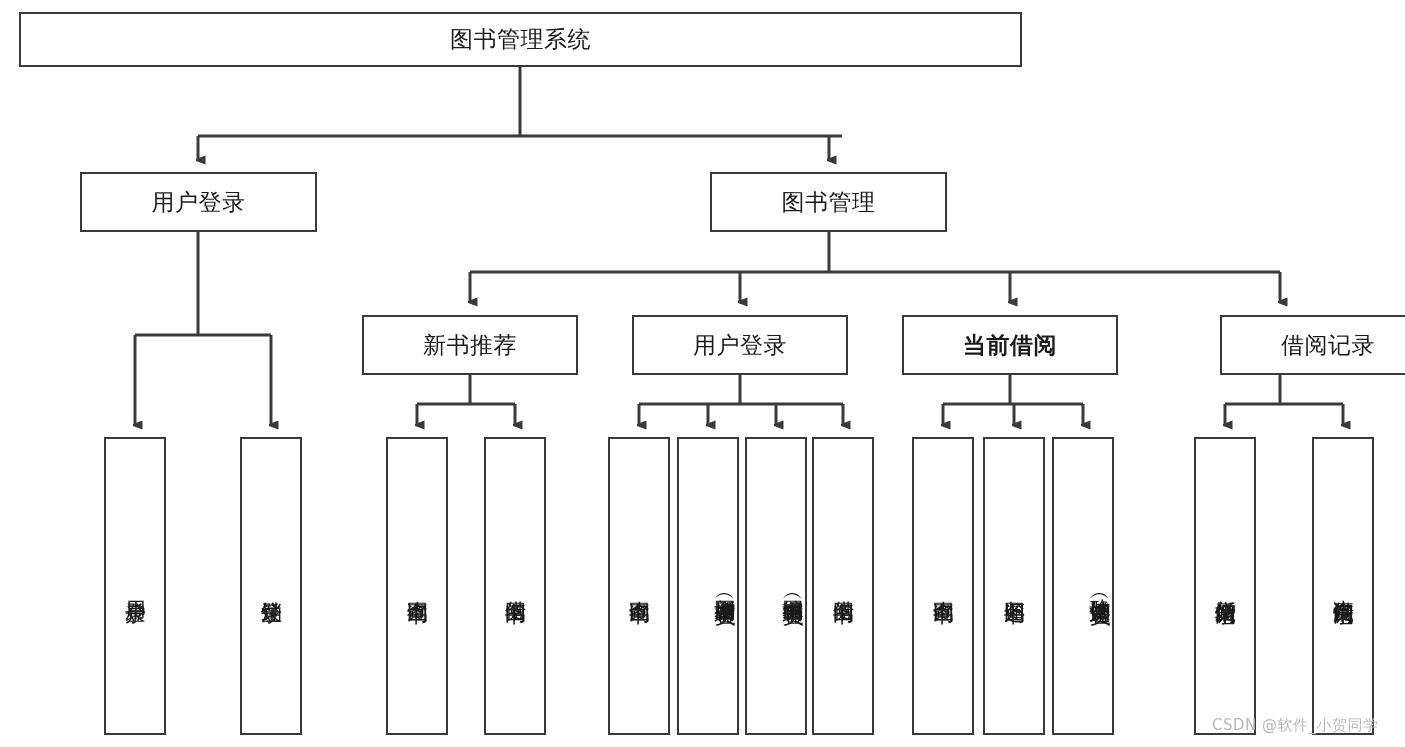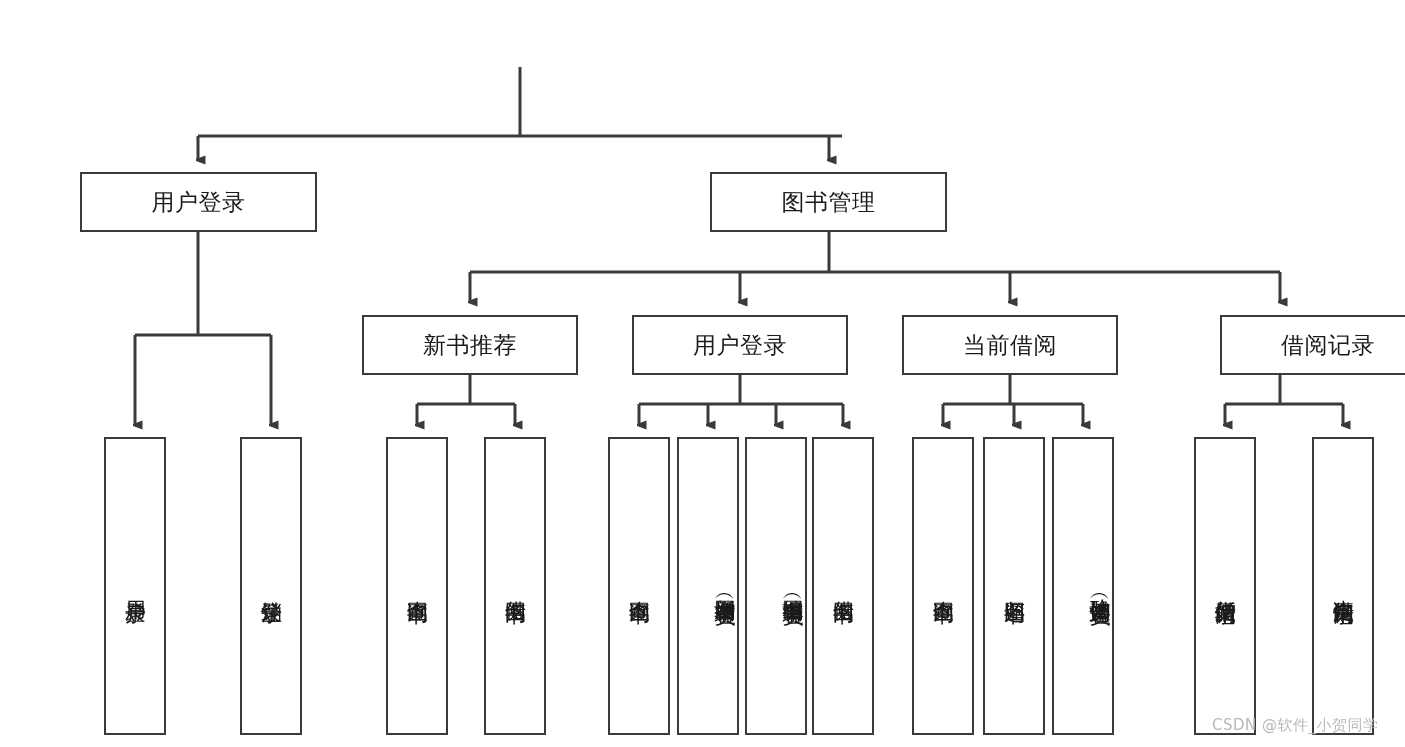--- a/index.html
+++ b/index.html
@@ -113,27 +113,28 @@
       <path d="M 1014 404 L 1014 425" marker-end="url(#arrowhead)"></path>
       <path d="M 1083 404 L 1083 425" marker-end="url(#arrowhead)"></path>
 
       <path d="M 1280 375 L 1280 404"></path>
       <path d="M 1225 404 L 1343 404"></path>
       <path d="M 1225 404 L 1225 425" marker-end="url(#arrowhead)"></path>
       <path d="M 1343 404 L 1343 425" marker-end="url(#arrowhead)"></path>
     </g>
   </svg>
 
+  <div class="node node-h" style="left: 19px; top: 12px; width: 1003px; height: 55px; border-color: rgb(58, 58, 58); background: rgb(255, 255, 255); color: rgb(26, 26, 26);">图书管理系统</div>
 
   <div class="node node-h" style="left: 80px; top: 172px; width: 237px; height: 60px; border-color: rgb(58, 58, 58); background: rgb(255, 255, 255); color: rgb(26, 26, 26);">用户登录</div>
   <div class="node node-h" style="left: 710px; top: 172px; width: 237px; height: 60px; border-color: rgb(58, 58, 58); background: rgb(255, 255, 255); color: rgb(26, 26, 26);">图书管理</div>
 
   <div class="node node-h" style="left: 362px; top: 315px; width: 216px; height: 60px; border-color: rgb(58, 58, 58); background: rgb(255, 255, 255); color: rgb(26, 26, 26);">新书推荐</div>
   <div class="node node-h" style="left: 632px; top: 315px; width: 216px; height: 60px; border-color: rgb(58, 58, 58); background: rgb(255, 255, 255); color: rgb(26, 26, 26);">用户登录</div>
-  <div class="node node-h" style="left: 902px; top: 315px; width: 216px; height: 60px; border-color: rgb(58, 58, 58); background: rgb(255, 255, 255); color: rgb(26, 26, 26);">当前借阅</div>
+  <div class="node node-h" style="left: 902px; top: 315px; width: 216px; height: 60px; border-color: rgb(58, 58, 58); background: rgb(255, 255, 255); color: rgb(26, 26, 26); font-weight: bold;">当前借阅</div>
   <div class="node node-h" style="left: 1172px; top: 315px; width: 216px; height: 60px; border-color: rgb(58, 58, 58); background: rgb(255, 255, 255); color: rgb(26, 26, 26); margin-left: 48px;">借阅记录</div>
 
   <div class="node node-v v-center" style="left: 104px; top: 437px; width: 62px; height: 298px; border-color: rgb(58, 58, 58); background: rgb(255, 255, 255); color: rgb(26, 26, 26);">用户登录</div>
   <div class="node node-v v-center" style="left: 240px; top: 437px; width: 62px; height: 298px; border-color: rgb(58, 58, 58); background: rgb(255, 255, 255); color: rgb(26, 26, 26);">注销登录</div>
   <div class="node node-v v-center" style="left: 386px; top: 437px; width: 62px; height: 298px; border-color: rgb(58, 58, 58); background: rgb(255, 255, 255); color: rgb(26, 26, 26);">查询图书</div>
   <div class="node node-v v-center" style="left: 484px; top: 437px; width: 62px; height: 298px; border-color: rgb(58, 58, 58); background: rgb(255, 255, 255); color: rgb(26, 26, 26);">借阅图书</div>
   <div class="node node-v v-center" style="left: 608px; top: 437px; width: 62px; height: 298px; border-color: rgb(58, 58, 58); background: rgb(255, 255, 255); color: rgb(26, 26, 26);">查询图书</div>
   <div class="node node-v" style="left: 677px; top: 437px; width: 62px; height: 298px; border-color: rgb(58, 58, 58); background: rgb(255, 255, 255); color: rgb(26, 26, 26);">新增图书（管理员）</div>
   <div class="node node-v" style="left: 745px; top: 437px; width: 62px; height: 298px; border-color: rgb(58, 58, 58); background: rgb(255, 255, 255); color: rgb(26, 26, 26);">编辑图书（管理员）</div>
   <div class="node node-v v-center" style="left: 812px; top: 437px; width: 62px; height: 298px; border-color: rgb(58, 58, 58); background: rgb(255, 255, 255); color: rgb(26, 26, 26);">借阅图书</div>

